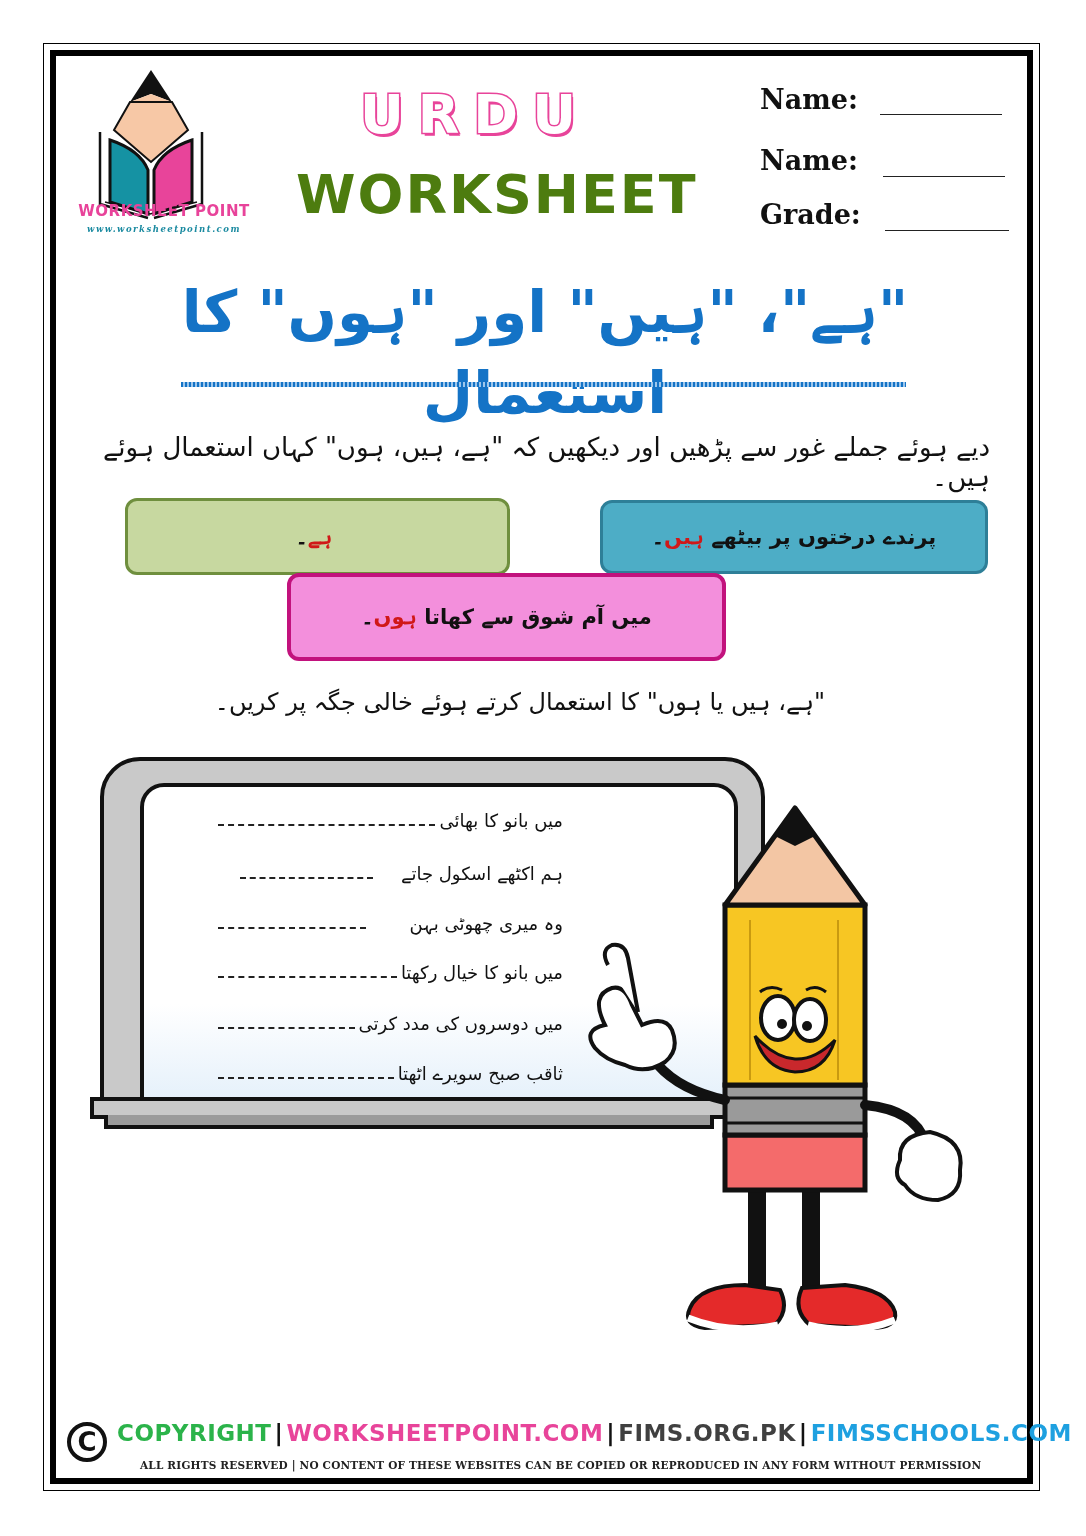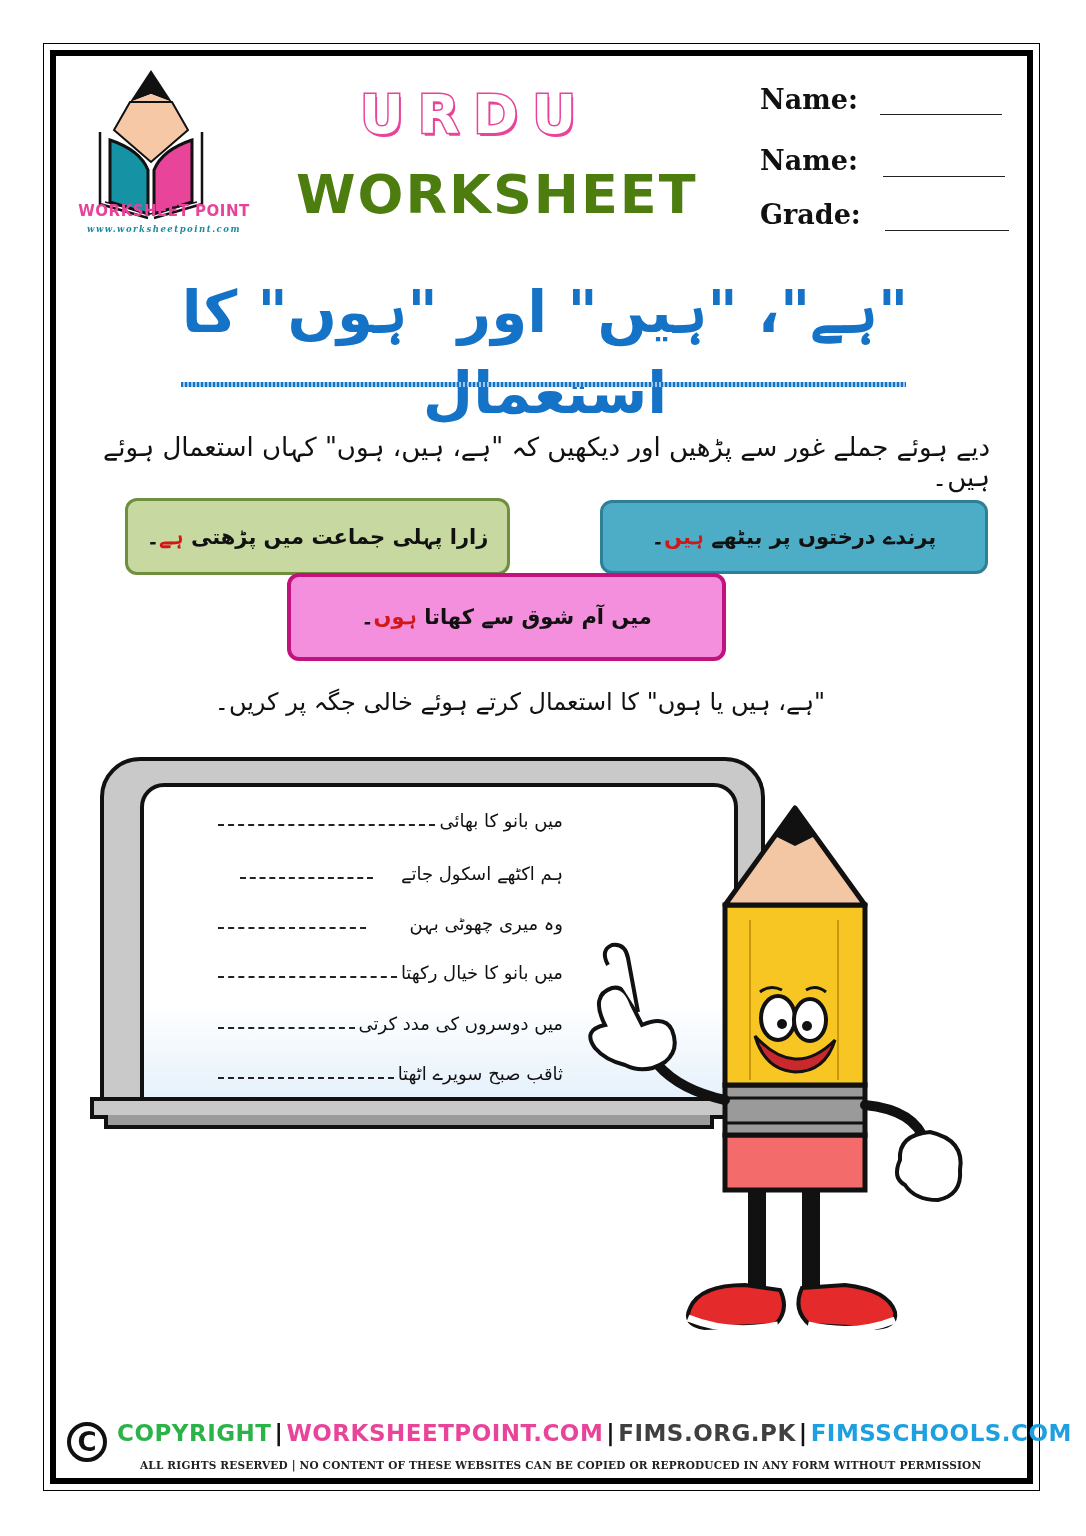--- a/index.html
+++ b/index.html
@@ -89,21 +89,21 @@
 <div class="field-line" style="left:883px; top:176px; width:122px;"></div>
 <div class="abs field" style="top:199px;">Grade:</div>
 <div class="field-line" style="left:885px; top:230px; width:124px;"></div>
 
 <div class="abs heading">"ہے"، "ہیں" اور "ہوں" کا استعمال</div>
 <div class="abs dotline"></div>
 
 <div class="abs instruction instr1">دیے ہوئے جملے غور سے پڑھیں اور دیکھیں کہ "ہے، ہیں، ہوں" کہاں استعمال ہوئے ہیں۔</div>
 
 <div class="box box-green">
-  <span>زارا پہلی جماعت میں پڑھتی</span>&nbsp;<span class="hl">ہے</span><span>۔</span>
+  &nbsp;<span class="hl">ہے</span><span>۔</span>
 </div>
 <div class="box box-blue">
   <span>پرندے درختوں پر بیٹھے</span>&nbsp;<span class="hl">ہیں</span><span>۔</span>
 </div>
 <div class="box box-pink">
   <span>میں آم شوق سے کھاتا</span>&nbsp;<span class="hl">ہوں</span><span>۔</span>
 </div>
 
 <div class="abs instruction instr2">"ہے، ہیں یا ہوں" کا استعمال کرتے ہوئے خالی جگہ پر کریں۔</div>
 

